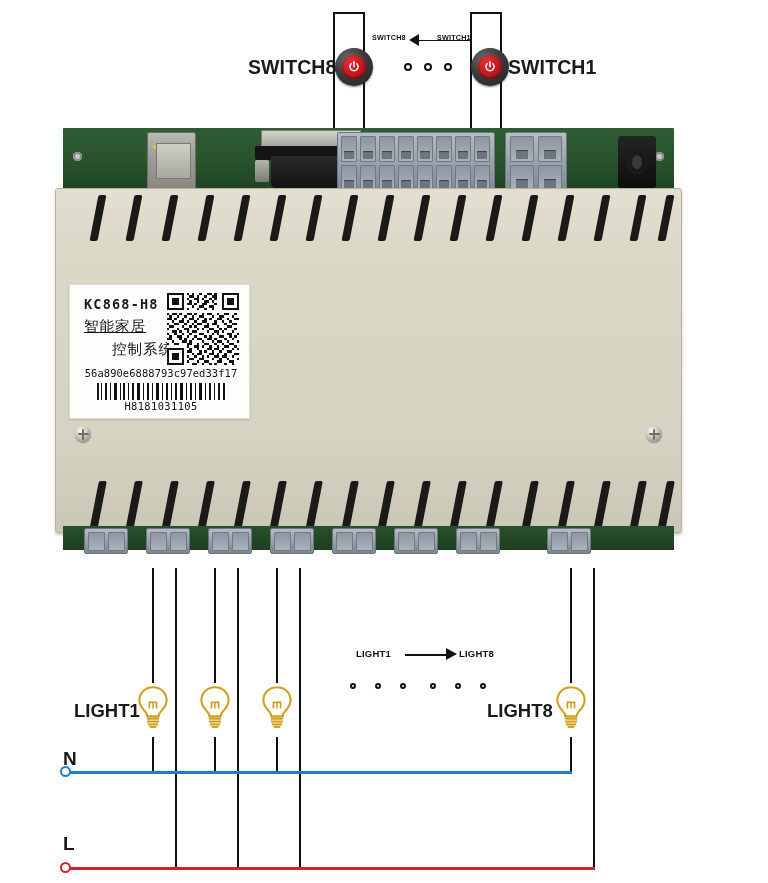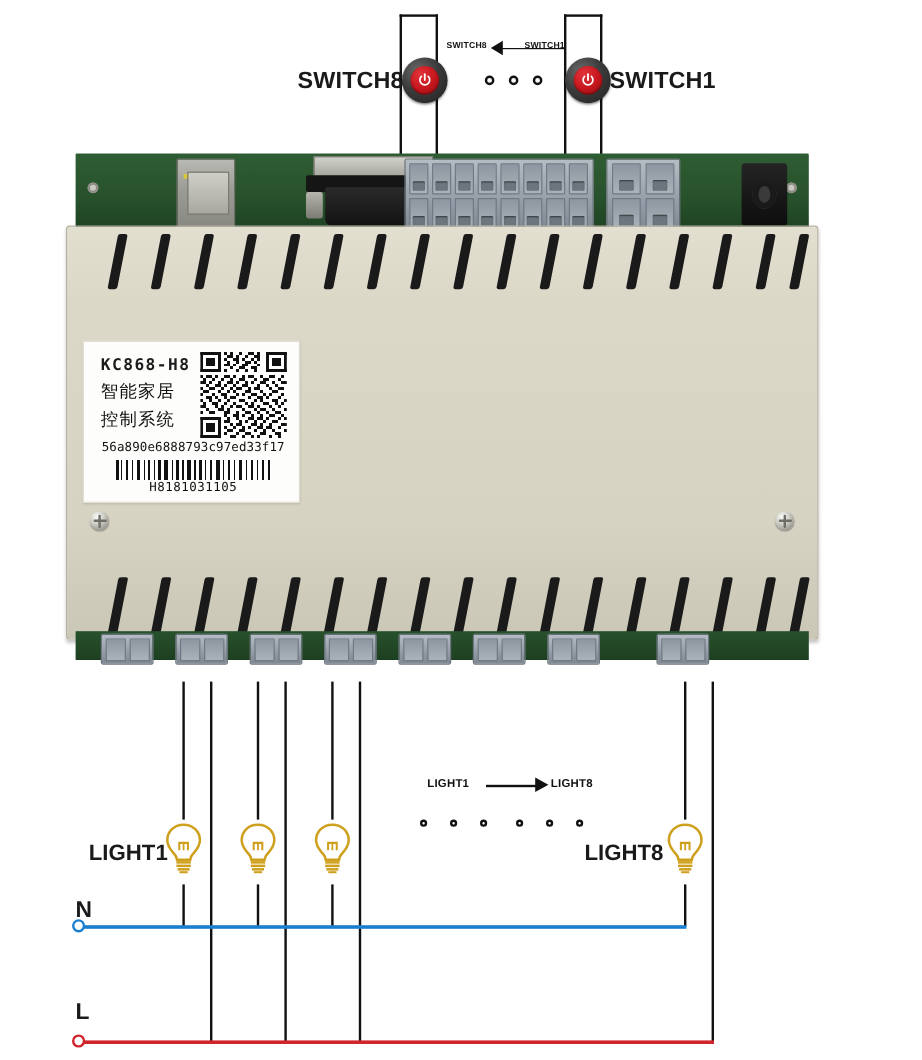--- a/index.html
+++ b/index.html
@@ -166,22 +166,22 @@
   }
   .st-model{
     position:absolute; left:14px; top:11px; font-size:13.5px; font-weight:600;
     color:#1b1b1b; letter-spacing:1.2px;
     font-family:"DejaVu Sans Mono","Liberation Mono",monospace;
   }
   .st-cn1,.st-cn2{
     position:absolute; left:14px; font-size:14.5px; color:#111; letter-spacing:1px;
     font-family:"DejaVu Sans","Liberation Sans",sans-serif; font-weight:500;
   }
-  .st-cn1{ top:32px; }
-  .st-cn2{ top:55px; }
+  .st-cn1{ top:32px;text-decoration:underline; }
+  .st-cn2{ top:55px;margin-left:28px; }
   .qr{ position:absolute; right:10px; top:8px; width:72px; height:72px; }
   .st-mac{
     position:absolute; left:9px; top:82px; width:164px; text-align:center;
     font-size:10.4px; color:#111; letter-spacing:.1px;
     font-family:"DejaVu Sans Mono","Liberation Mono",monospace;
   }
   .barcode{ position:absolute; left:26px; top:98px; width:130px; height:17px; }
   .st-sn{
     position:absolute; left:9px; top:115px; width:164px; text-align:center;
     font-size:10.4px; color:#111; letter-spacing:.4px;

